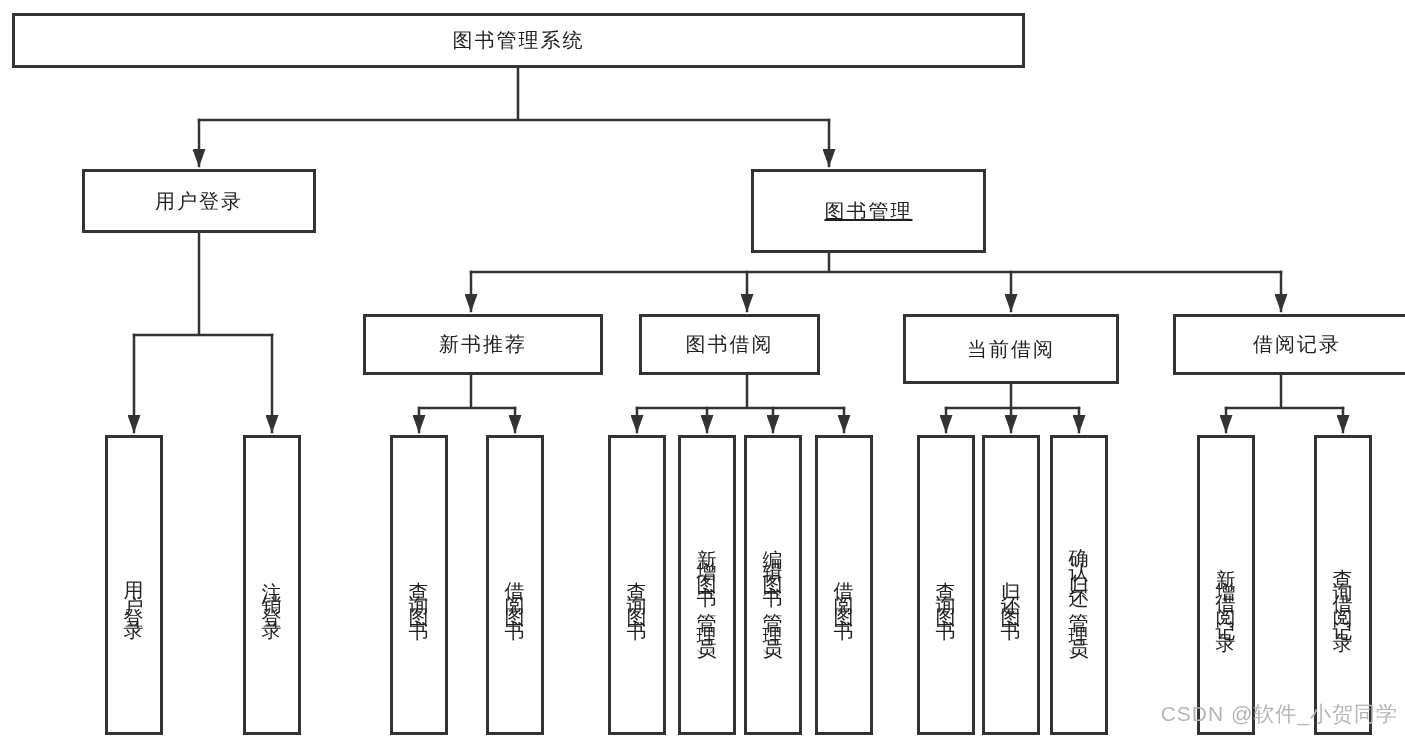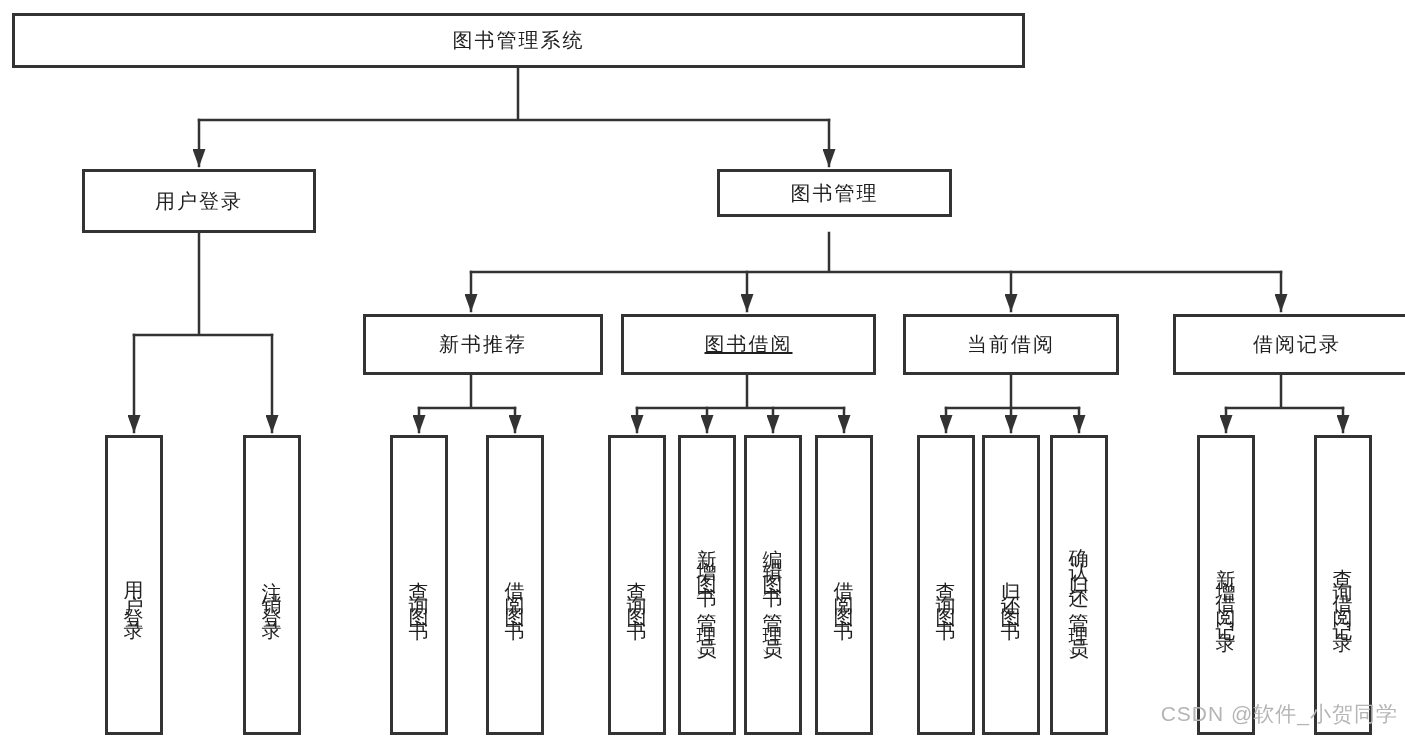--- a/index.html
+++ b/index.html
@@ -109,31 +109,31 @@
     <line x1="1343" y1="408" x2="1343" y2="432" marker-end="url(#arrow)"></line>
   </svg>
 
   <div class="node h" style="left:12px; top:13px; width:1013px; height:55px;">
     <span class="label">图书管理系统</span>
   </div>
 
   <div class="node h" style="left:82px; top:169px; width:234px; height:64px;">
     <span class="label">用户登录</span>
   </div>
-  <div class="node h" style="left:717px; top:169px; width:235px; height:48px;">
+  <div class="node h" style="left:751px; top:169px; width:235px; height:84px;text-decoration:underline;">
     <span class="label">图书管理</span>
   </div>
 
   <div class="node h" style="left:363px; top:314px; width:240px; height:61px;">
     <span class="label">新书推荐</span>
   </div>
-  <div class="node h" style="left:621px; top:314px; width:255px; height:61px;text-decoration:underline;">
+  <div class="node h" style="left:639px; top:314px; width:181px; height:61px;">
     <span class="label">图书借阅</span>
   </div>
-  <div class="node h" style="left:903px; top:314px; width:216px; height:61px;">
+  <div class="node h" style="left:903px; top:314px; width:216px; height:70px;">
     <span class="label">当前借阅</span>
   </div>
   <div class="node h" style="left:1173px; top:314px; width:248px; height:61px;">
     <span class="label">借阅记录</span>
   </div>
 
   <div class="node v" style="left:105px; top:435px; width:58px; height:300px;">
     <span class="label">用户登录</span>
   </div>
   <div class="node v" style="left:243px; top:435px; width:58px; height:300px;">

